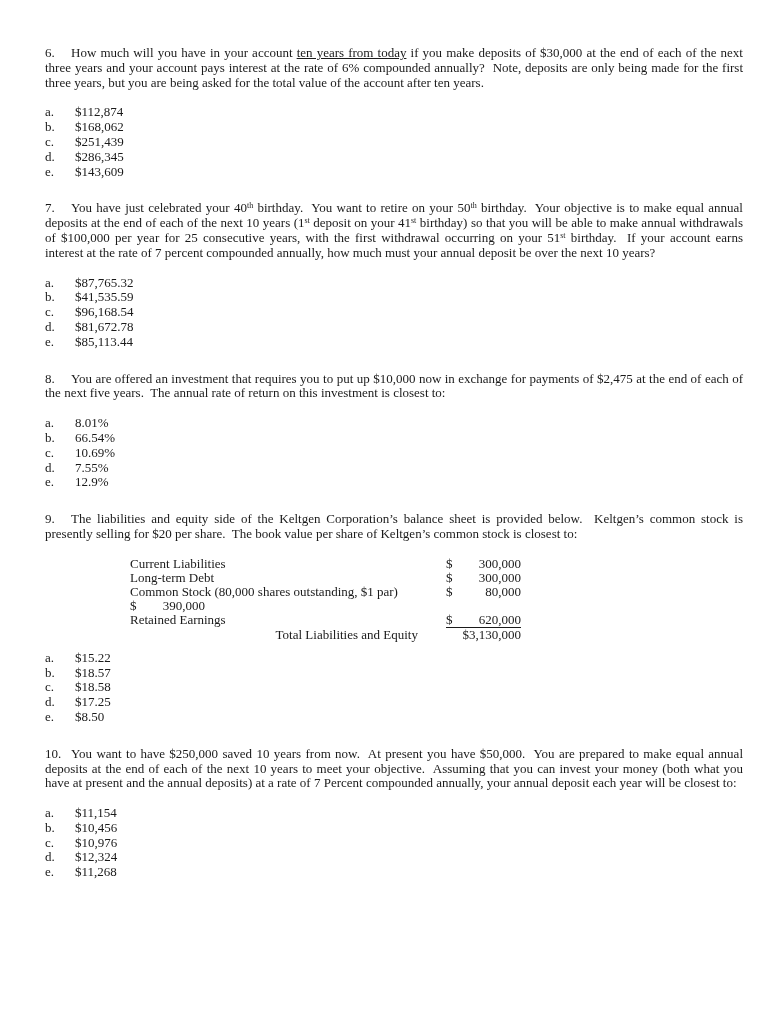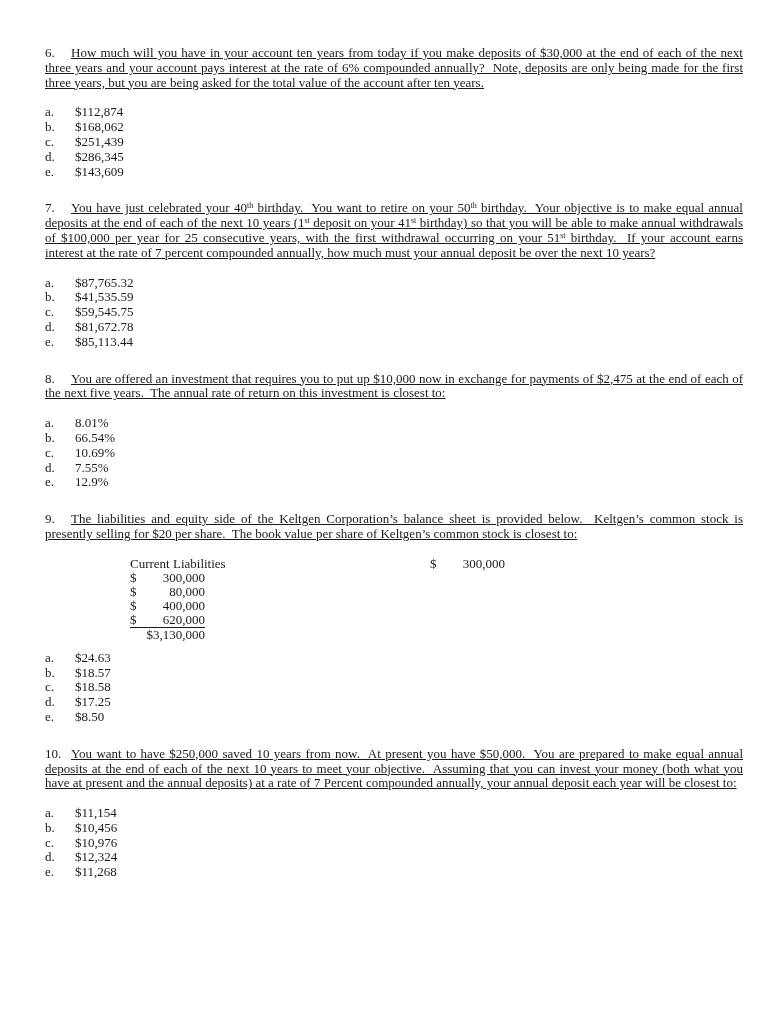--- a/index.html
+++ b/index.html
@@ -18,21 +18,20 @@
     box-sizing: border-box;
     padding: 46px 40px 20px 45px;
   }
   .question {
     margin: 0 0 22px 0;
   }
   .qtext {
     margin: 0 0 15px 0;
     width: 698px;
     text-align: justify;
-    text-decoration: underline;
   }
   .qnum {
     display: inline-block;
     min-width: 26px;
   }
   .qbody u {
     text-decoration: underline;
   }
   .qbody sup {
     font-size: 0.62em;
@@ -50,20 +49,21 @@
     flex: 0 0 30px;
   }
   
   .bs-table {
     margin: 15px 0 9px 85px;
     width: 375px;
   }
   .bs-row {
     display: flex;
     line-height: 14px;
+    gap: 16px;
   }
   .bs-label {
     flex: 0 0 300px;
     box-sizing: border-box;
   }
   .bs-val {
     flex: 0 0 75px;
     display: flex;
     justify-content: space-between;
   }
@@ -119,21 +119,21 @@
         <span class="opt-value">$87,765.32</span>
       </div>
 
   <div class="opt">
         <span class="opt-letter">b.</span>
         <span class="opt-value">$41,535.59</span>
       </div>
 
   <div class="opt">
         <span class="opt-letter">c.</span>
-        <span class="opt-value">$59,545.75</span>
+        <span class="opt-value">$96,168.54</span>
       </div>
 
   <div class="opt">
         <span class="opt-letter">d.</span>
         <span class="opt-value">$81,672.78</span>
       </div>
 
   <div class="opt">
         <span class="opt-letter">e.</span>
         <span class="opt-value">$85,113.44</span>
@@ -176,58 +176,62 @@
   <div class="bs-table">
   <div class="bs-row">
         <span class="bs-label">Current Liabilities</span>
         <span class="bs-val">
           <span class="bs-cur">$</span>
           <span class="bs-amt">300,000</span>
         </span>
       </div>
 
   <div class="bs-row">
+        <span class="bs-label">Long-term Debt</span>
         <span class="bs-val">
           <span class="bs-cur">$</span>
           <span class="bs-amt">300,000</span>
         </span>
       </div>
 
   <div class="bs-row">
+        <span class="bs-label">Common Stock (80,000 shares outstanding, $1 par)</span>
         <span class="bs-val">
           <span class="bs-cur">$</span>
           <span class="bs-amt">80,000</span>
         </span>
       </div>
 
   <div class="bs-row">
         <span class="bs-val">
           <span class="bs-cur">$</span>
-          <span class="bs-amt">400,000</span>
+          <span class="bs-amt">390,000</span>
         </span>
       </div>
 
   <div class="bs-row uval">
+        <span class="bs-label">Retained Earnings</span>
         <span class="bs-val">
           <span class="bs-cur">$</span>
           <span class="bs-amt">620,000</span>
         </span>
       </div>
 
   <div class="bs-row total">
+        <span class="bs-label">Total Liabilities and Equity</span>
         <span class="bs-val">
           <span class="bs-cur">$</span>
           <span class="bs-amt">3,130,000</span>
         </span>
       </div>
 </div>
   <div class="options">
   <div class="opt">
         <span class="opt-letter">a.</span>
-        <span class="opt-value">$24.63</span>
+        <span class="opt-value">$15.22</span>
       </div>
 
   <div class="opt">
         <span class="opt-letter">b.</span>
         <span class="opt-value">$18.57</span>
       </div>
 
   <div class="opt">
         <span class="opt-letter">c.</span>
         <span class="opt-value">$18.58</span>

